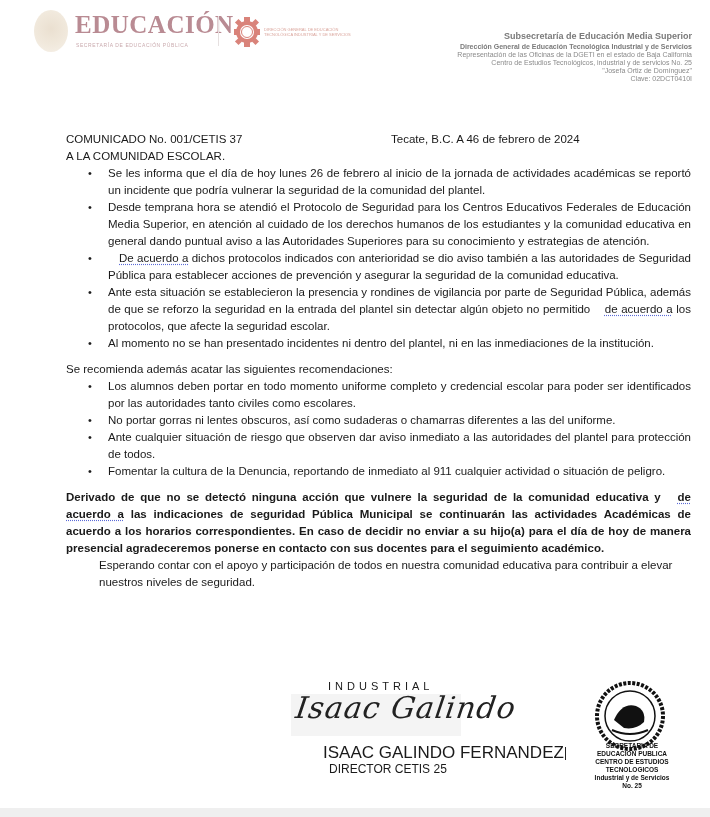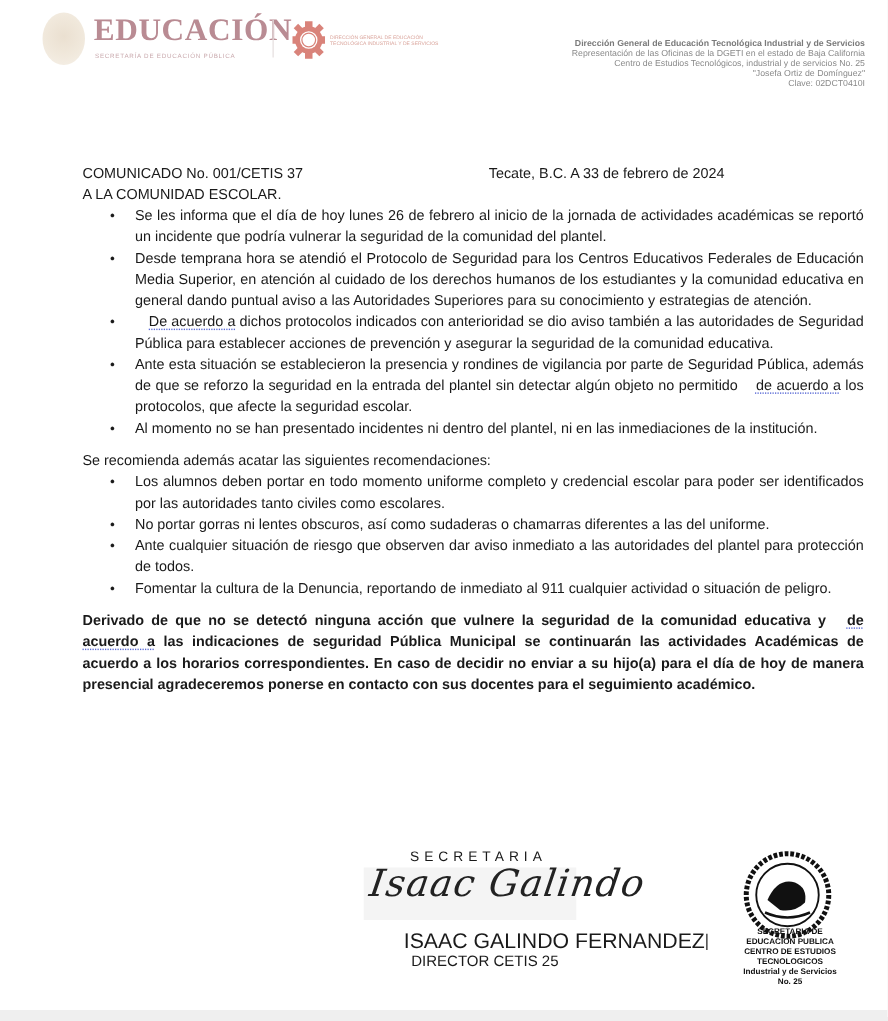--- a/index.html
+++ b/index.html
@@ -73,31 +73,32 @@
       <rect x="20" y="8" width="5" height="5" transform="rotate(45 22.5 10.5)"></rect>
       <rect x="3" y="27" width="5" height="5" transform="rotate(45 5.5 29.5)"></rect>
       <rect x="20" y="27" width="5" height="5" transform="rotate(45 22.5 29.5)"></rect>
     </g>
     <circle cx="14" cy="20" r="7" fill="#fff"></circle>
     <circle cx="14" cy="20" r="5.5" fill="none" stroke="#d9837a" stroke-width="1"></circle>
   </svg>
   <div class="dgeti-text">DIRECCIÓN GENERAL DE EDUCACIÓN TECNOLÓGICA INDUSTRIAL Y DE SERVICIOS</div>
 
   <div class="hdr-right">
+    <div class="hr-line1">Subsecretaría de Educación Media Superior</div>
     <div class="hr-line2">Dirección General de Educación Tecnológica Industrial y de Servicios</div>
     <div class="hr-line">Representación de las Oficinas de la DGETI en el estado de Baja California</div>
     <div class="hr-line">Centro de Estudios Tecnológicos, industrial y de servicios No. 25</div>
     <div class="hr-line">"Josefa Ortiz de Domínguez"</div>
     <div class="hr-line">Clave: 02DCT0410I</div>
   </div>
 
   <div class="doc">
     <div class="row-top">
       <div class="comunicado">COMUNICADO No. 001/CETIS 37</div>
-      <div class="fecha">Tecate, B.C. A 33 de febrero de 2024</div>
+      <div class="fecha">Tecate, B.C. A 46 de febrero de 2024</div>
     </div>
     <div class="destinatario">A LA COMUNIDAD ESCOLAR.</div>
 
     <ul>
       <li>
         <span class="bullet">•</span>
         <span>Se les informa que el día de hoy lunes 26 de febrero al inicio de la jornada de actividades académicas se reportó un incidente que podría vulnerar la seguridad de la comunidad del plantel.</span>
       </li>
       <li>
         <span class="bullet">•</span>
@@ -136,23 +137,24 @@
       <li>
         <span class="bullet">•</span>
         <span>Fomentar la cultura de la Denuncia, reportando de inmediato al 911 cualquier actividad o situación de peligro.</span>
       </li>
     </ul>
 
     <div class="gap"></div>
     <div class="para">
       <span>Derivado de que no se detectó ninguna acción que vulnere la seguridad de la comunidad educativa y </span><span class="dotted">de acuerdo a</span><span> las indicaciones de seguridad Pública Municipal se continuarán las actividades Académicas de acuerdo a los horarios correspondientes. En caso de decidir no enviar a su hijo(a) para el día de hoy de manera presencial agradeceremos ponerse en contacto con sus docentes para el seguimiento académico.</span>
     </div>
+    <div class="indent">Esperando contar con el apoyo y participación de todos en nuestra comunidad educativa para contribuir a elevar nuestros niveles de seguridad.</div>
   </div>
 
-  <div class="atentamente">SECRETARIA</div>
+  <div class="atentamente">INDUSTRIAL</div>
   <div class="signature"></div>
   <div class="sig-text">Isaac Galindo</div>
   <div class="sig-name"><span>ISAAC GALINDO FERNANDEZ</span><span class="sig-cursor"></span></div>
   <div class="sig-role">DIRECTOR CETIS 25</div>
 
   <svg class="stamp-seal" viewBox="0 0 76 72">
     <circle cx="38" cy="36" r="33" fill="none" stroke="#111" stroke-width="4" stroke-dasharray="3 1.5"></circle>
     <circle cx="38" cy="36" r="25" fill="none" stroke="#111" stroke-width="1.5"></circle>
     <path d="M22 40 Q30 22 44 26 Q54 30 52 42 Q44 50 32 48 Z" fill="#111"></path>
     <path d="M20 50 Q38 58 56 50" fill="none" stroke="#111" stroke-width="2"></path>

